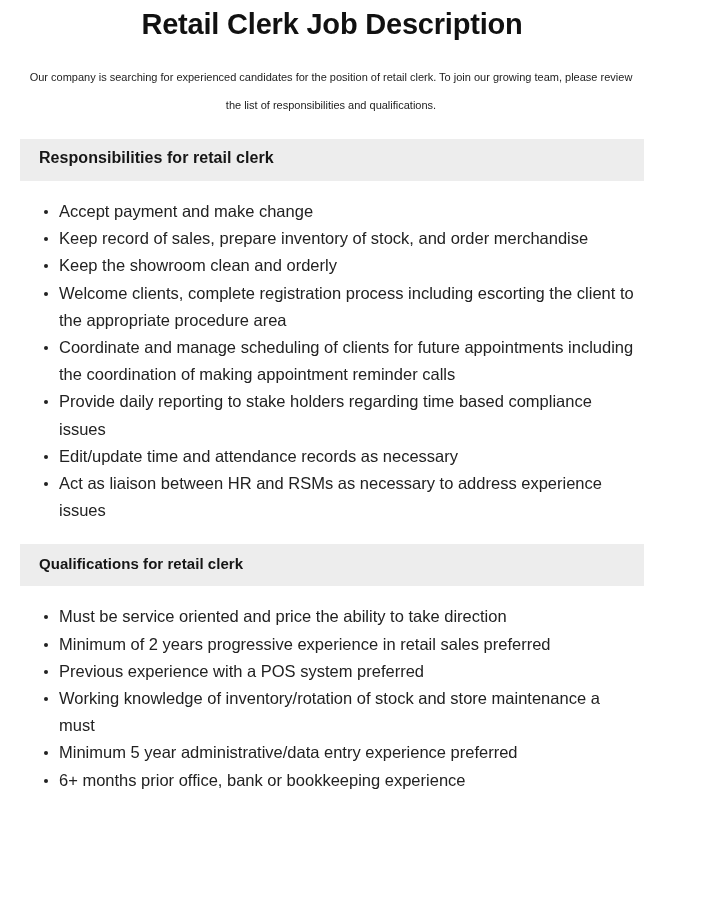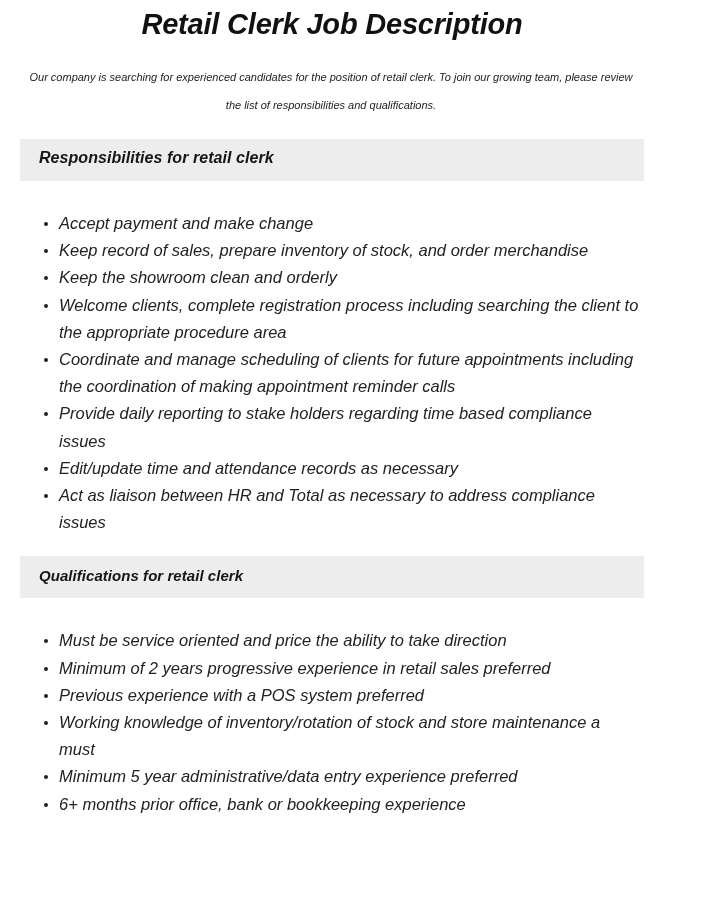--- a/index.html
+++ b/index.html
@@ -16,21 +16,20 @@
     color: #1a1a1a;
     -webkit-font-smoothing: antialiased;
   }
 
   .page {
     width: 664px;
     min-height: 922px;
     box-sizing: border-box;
     padding: 0 21px 0 21px;
     background: #ffffff;
-    font-style: italic;
   }
 
   .doc-title {
     margin: 0;
     padding: 4px 0 0 0;
     font-size: 29px;
     line-height: 40px;
     font-weight: bold;
     text-align: center;
     letter-spacing: -0.2px;
@@ -49,21 +48,21 @@
   .section {
     margin-top: 20px;
   }
 
   .section-header {
     background: #ededed;
     height: 42px;
     display: flex;
     align-items: center;
     padding: 0 0 4px 19px;
-    margin: 0 -1px 12px -1px;
+    margin: 0 -1px 0 -1px;
     box-sizing: border-box;
   }
   .section-header.first {
     margin-top: 9px;
   }
 
   .section-header-text {
     font-size: 16px;
     font-weight: bold;
     color: #161616;
@@ -113,25 +112,25 @@
   <p class="intro">Our company is searching for experienced candidates for the position of retail clerk. To join our growing team, please review the list of responsibilities and qualifications.</p>
 
   <div class="section">
     <div class="section-header first">
       <span class="section-header-text">Responsibilities for retail clerk</span>
     </div>
     <ul class="bullet-list">
       <li class="bullet-item">Accept payment and make change</li>
       <li class="bullet-item">Keep record of sales, prepare inventory of stock, and order merchandise</li>
       <li class="bullet-item">Keep the showroom clean and orderly</li>
-      <li class="bullet-item">Welcome clients, complete registration process including searching the client to the appropriate procedure area</li>
+      <li class="bullet-item">Welcome clients, complete registration process including escorting the client to the appropriate procedure area</li>
       <li class="bullet-item">Coordinate and manage scheduling of clients for future appointments including the coordination of making appointment reminder calls</li>
       <li class="bullet-item">Provide daily reporting to stake holders regarding time based compliance issues</li>
       <li class="bullet-item">Edit/update time and attendance records as necessary</li>
-      <li class="bullet-item">Act as liaison between HR and Total as necessary to address compliance issues</li>
+      <li class="bullet-item">Act as liaison between HR and RSMs as necessary to address experience issues</li>
     </ul>
   </div>
 
   <div class="section">
     <div class="section-header">
       <span class="section-header-text small">Qualifications for retail clerk</span>
     </div>
     <ul class="bullet-list">
       <li class="bullet-item">Must be service oriented and price the ability to take direction</li>
       <li class="bullet-item">Minimum of 2 years progressive experience in retail sales preferred</li>

